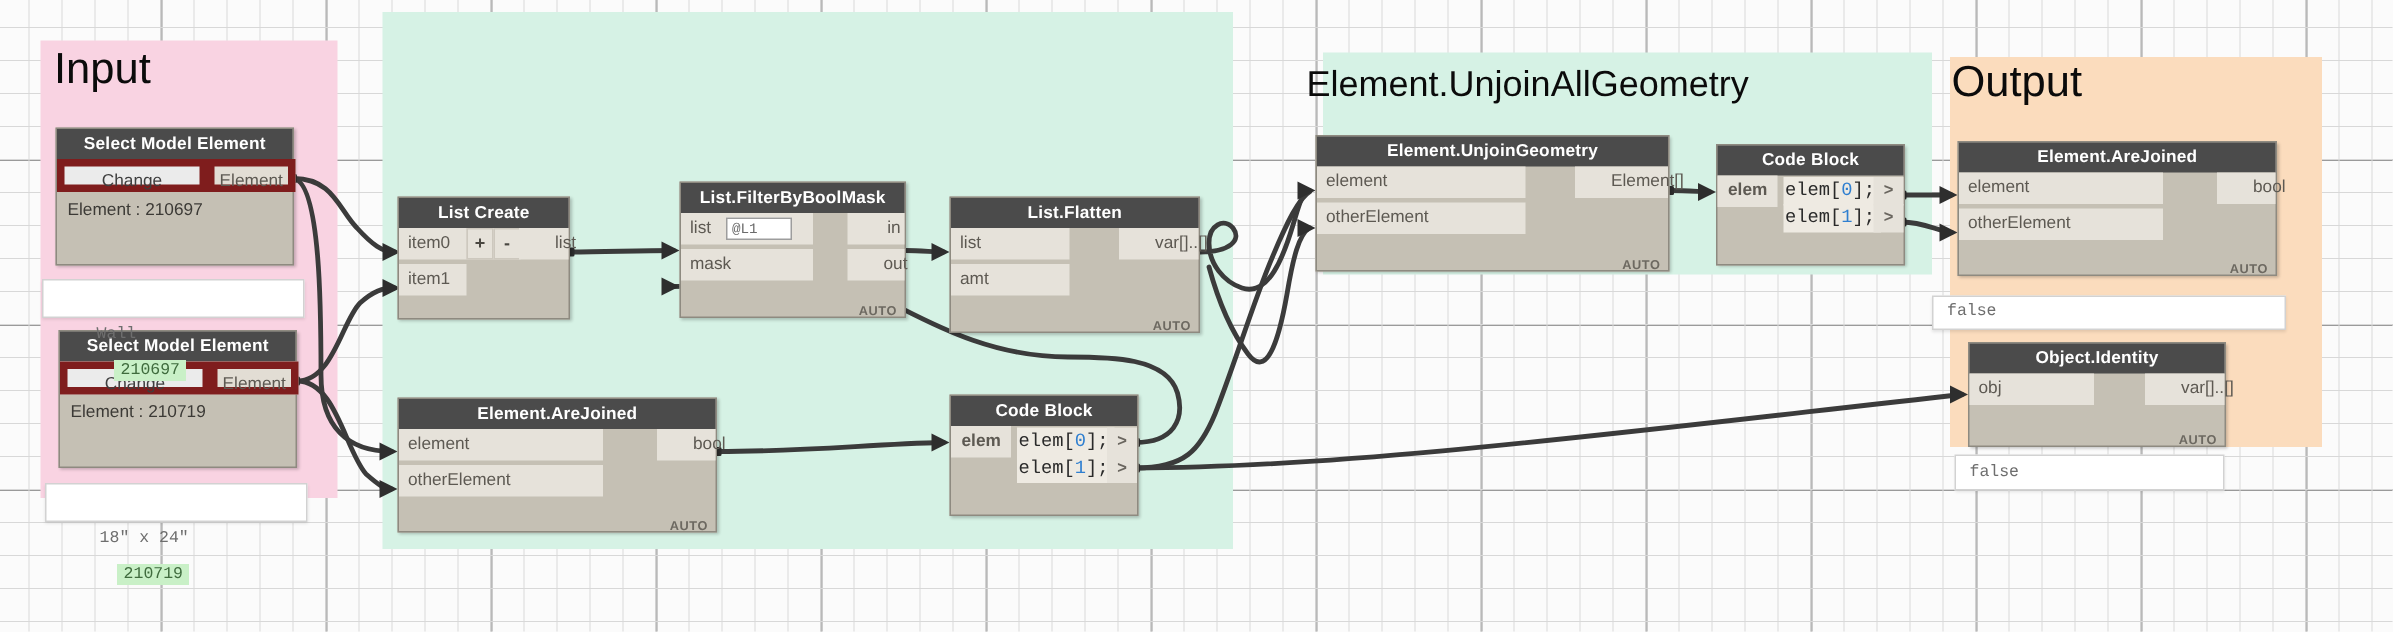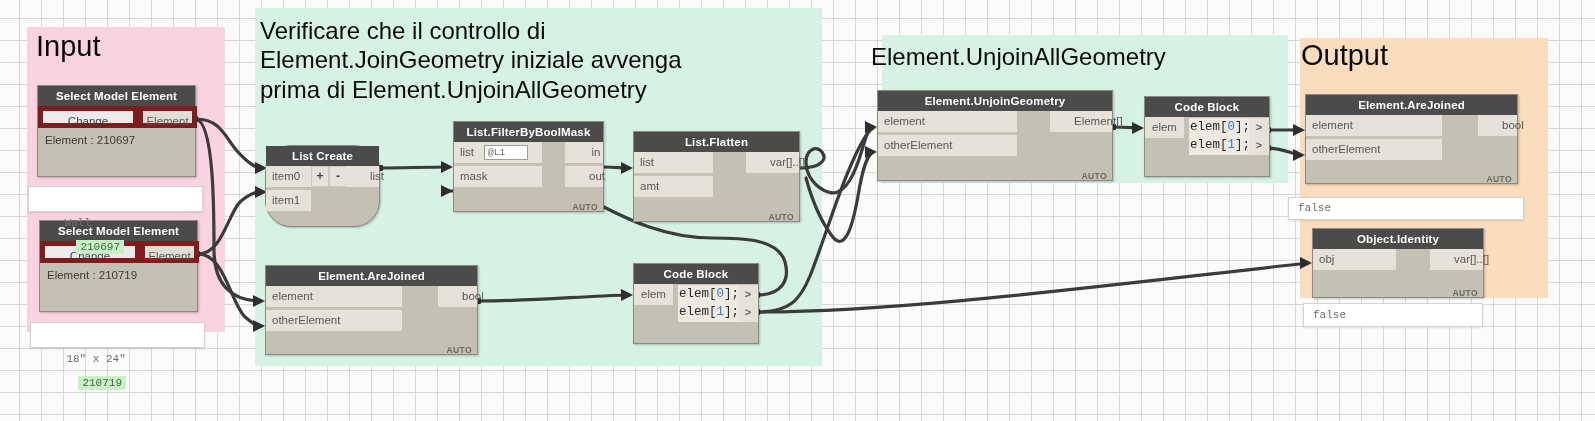--- a/index.html
+++ b/index.html
@@ -141,20 +141,21 @@
   
   .cb-elemport {
     position: absolute;
     left: 0; top: 0;
     background: #e6e2da;
     color: #5d5952;
     font-size: 11.5px;
     line-height: 21px; height: 21px;
     padding: 0 7px;
     box-sizing: border-box;
+    font-weight: bold;
   }
   .cb-code {
     position: absolute;
     background: #eeeae2;
     font-family: "Liberation Mono", monospace;
     font-size: 12.5px;
     color: #2a2a2a;
     line-height: 19px;
     box-sizing: border-box;
     text-align: right;
@@ -210,23 +211,20 @@
 </style>
 </head>
 <body>
 
 <div id="canvas">
 
   <div class="group" style="left:27px; top:27px; width:198px; height:305px; background:#f9d3e2;"></div>
   <div class="group-title" style="left: 36px; top: 29px; font-size: 29px; white-space: pre;">Input</div>
 
   <div class="group" style="left:255px; top:8px; width:567px; height:358px; background:#d6f2e5;"></div>
-  <div class="group-title" style="left: 260px; top: 16px; font-size: 24px; white-space: pre;">Verificare che il controllo di
-Element.JoinGeometry iniziale avvenga
-prima di Element.UnjoinAllGeometry</div>
 
   <div class="group" style="left:882px; top:35px; width:406px; height:148px; background:#d6f2e5;"></div>
   <div class="group-title" style="left: 871px; top: 42px; font-size: 24px; white-space: pre;">Element.UnjoinAllGeometry</div>
 
   <div class="group" style="left:1300px; top:38px; width:248px; height:260px; background:#fbdcbd;"></div>
   <div class="group-title" style="left: 1301px; top: 38px; font-size: 29px; white-space: pre;">Output</div>
 
   <svg class="wires" viewBox="0 0 1595 421">
 
     <path class="wire" d="M196,119 C222,119 226,140 238,152 C248,163 255,168 263,168"></path>
@@ -306,21 +304,21 @@
       <div class="btn-element" style="left:100px; top:0; width:59px;">Element</div>
       <div class="sme-status" style="top:24px;">Element : 210719</div>
     </div>
   </div>
 
   <div class="preview" style="left:30px; top:322px; width:175px; height:26px; line-height:24px;">
     <span>18" x 24"</span>
     <span class="hl" style="margin-left:12px;">210719</span>
   </div>
 
-  <div class="node" style="left:265px; top:145px; width:115px; height:82px;border-radius:26px;">
+  <div class="node" style="left:265px; top:131px; width:115px; height:82px;">
     <div class="node-header">List Create</div>
     <div class="node-body" style="height:62px;">
       <div class="port in" style="top:0; width:45px;">item0</div>
       <div class="port in" style="top:24px; width:45px;">item1</div>
       <div class="plusminus" style="left:45px; top:0;">+</div>
       <div class="plusminus" style="left:63px; top:0;">-</div>
       <div class="port out" style="top:0; width:33px;">list</div>
     </div>
   </div>
 

